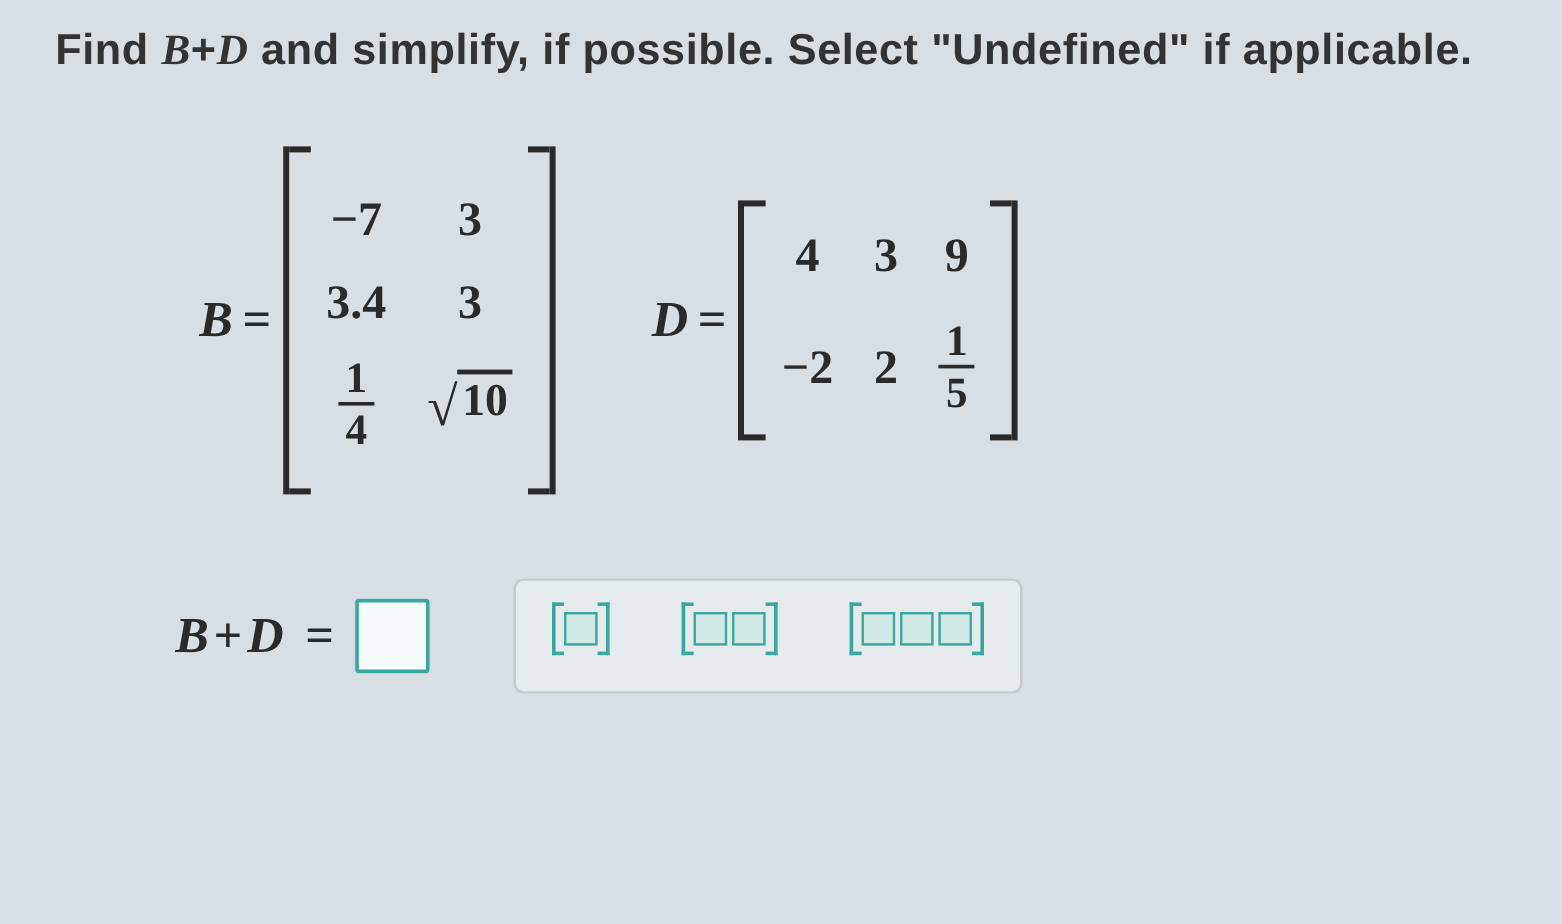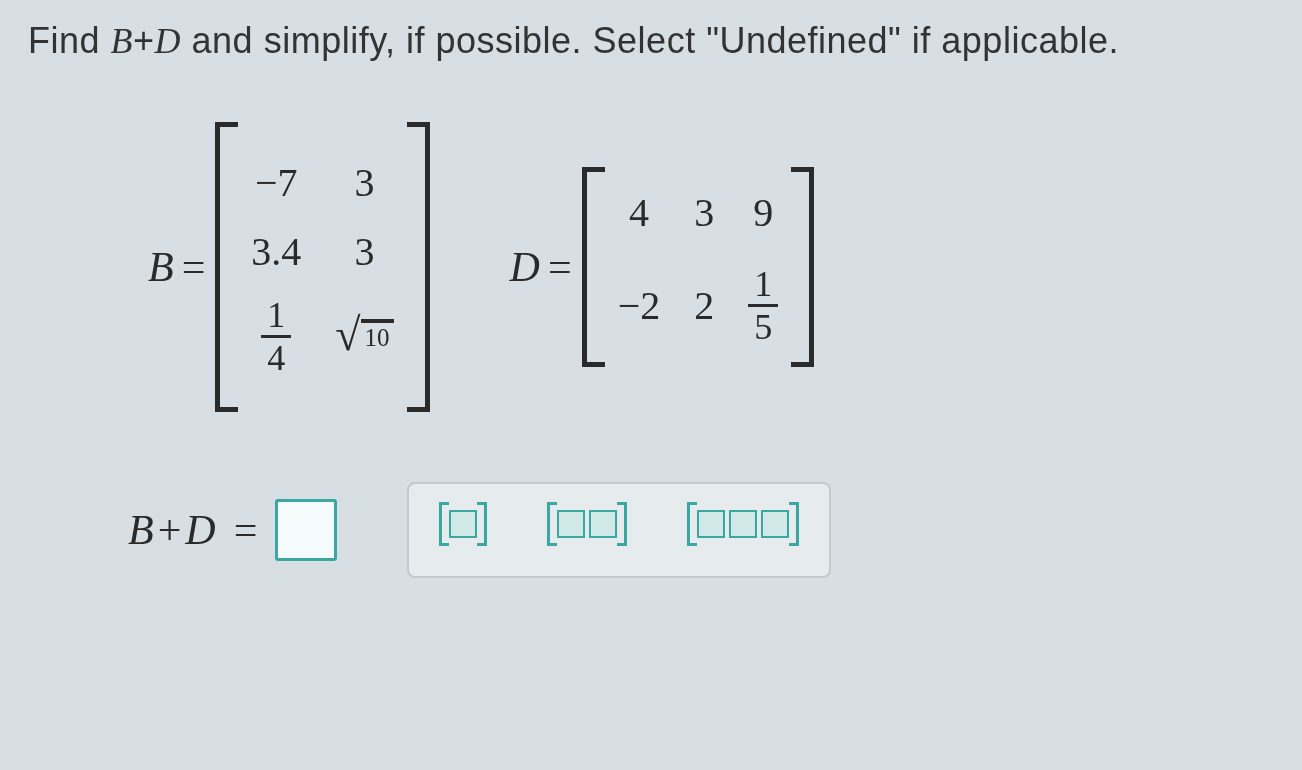--- a/index.html
+++ b/index.html
@@ -8,21 +8,22 @@
     padding: 0;
     width: 1302px;
     height: 770px;
     background: #d8dfe4;
     font-family: "Times New Roman", serif;
     color: #2a2a2a;
     overflow: hidden;
     position: relative;
   }
   .page {
-    padding: 20px 30px 0 28px;
+    padding: 20px 30px 0 46px;
+    font-weight: bold;
   }
   .question {
     font-size: 36px;
     color: #333;
     font-family: Arial, Helvetica, sans-serif;
     letter-spacing: 0.5px;
     margin-bottom: 60px;
   }
   .question .italic {
     font-family: "Times New Roman", serif;
@@ -96,21 +97,21 @@
     vertical-align: middle;
     line-height: 1;
   }
   .frac .num { border-bottom: 3px solid #2a2a2a; padding: 0 6px 2px 6px; font-size: 36px;}
   .frac .den { padding: 2px 6px 0 6px; font-size: 36px;}
   .sqrt {
     display: inline-flex;
     align-items: flex-end;
   }
   .sqrt .radical { font-size: 46px; line-height: 0.8; }
-  .sqrt .radicand { border-top: 4px solid #2a2a2a; padding: 0 4px; font-size: 25px; line-height:1.2;}
+  .sqrt .radicand { border-top: 4px solid #2a2a2a; padding: 0 4px; font-size: 38px; line-height:1.2;}
   
   .answer-row {
     display: flex;
     align-items: center;
     margin-left: 100px;
   }
   .answer-label {
     font-style: italic;
     font-size: 42px;
   }

